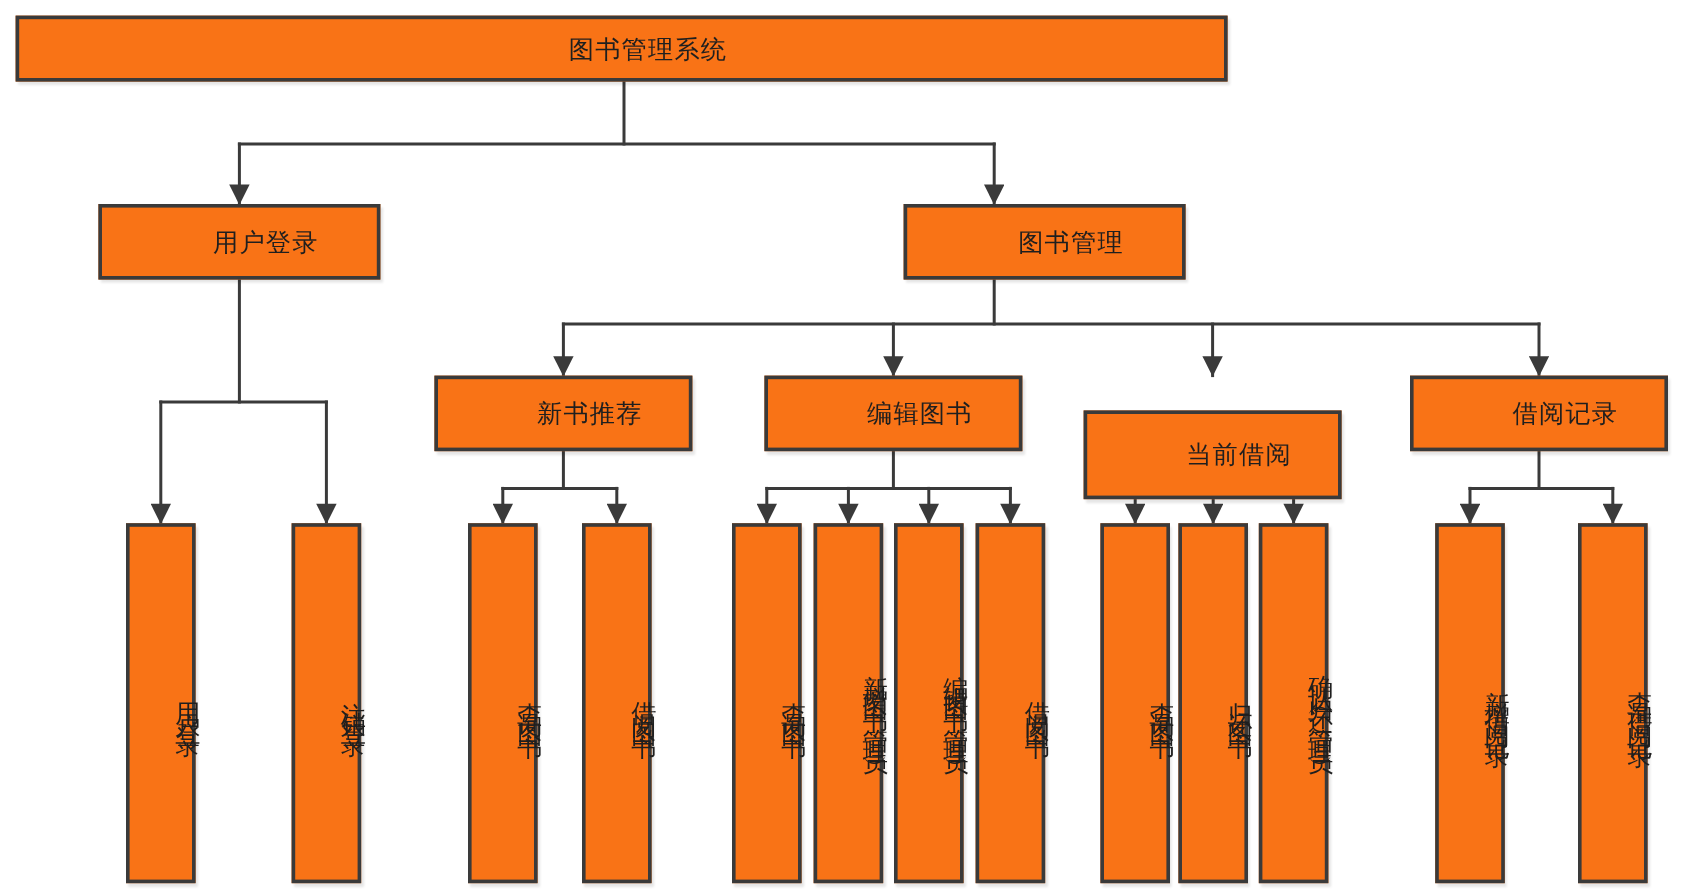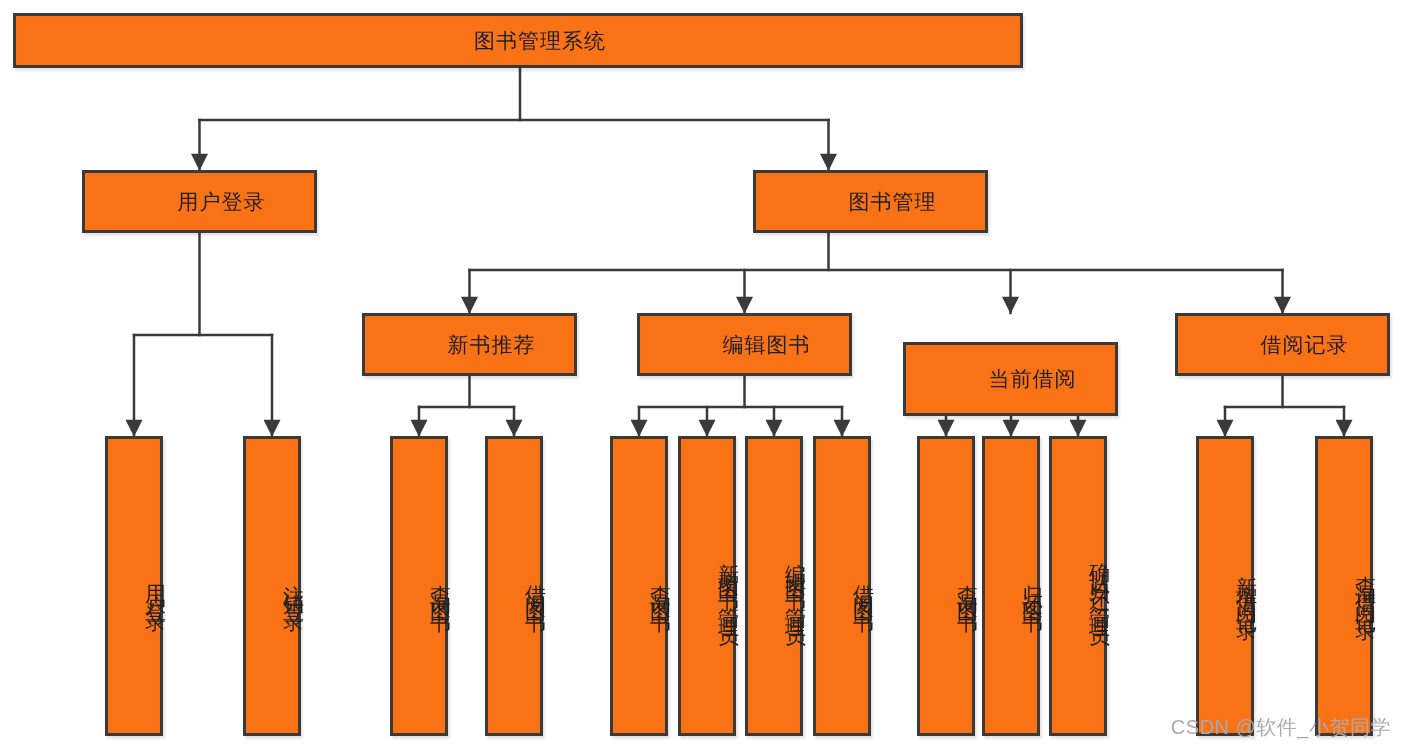--- a/index.html
+++ b/index.html
@@ -162,15 +162,14 @@
     <span class="vtext">确认归还（管理员）</span>
   </div>
 
   <div class="box box-v" style="left:1196px;">
     <span class="vtext">新增借阅记录</span>
   </div>
   <div class="box box-v" style="left:1315px;">
     <span class="vtext">查询借阅记录</span>
   </div>
 
-  <div class="watermark">CSDN @软件_小贺同学</div>
 
 </div>
 
 </body></html>

